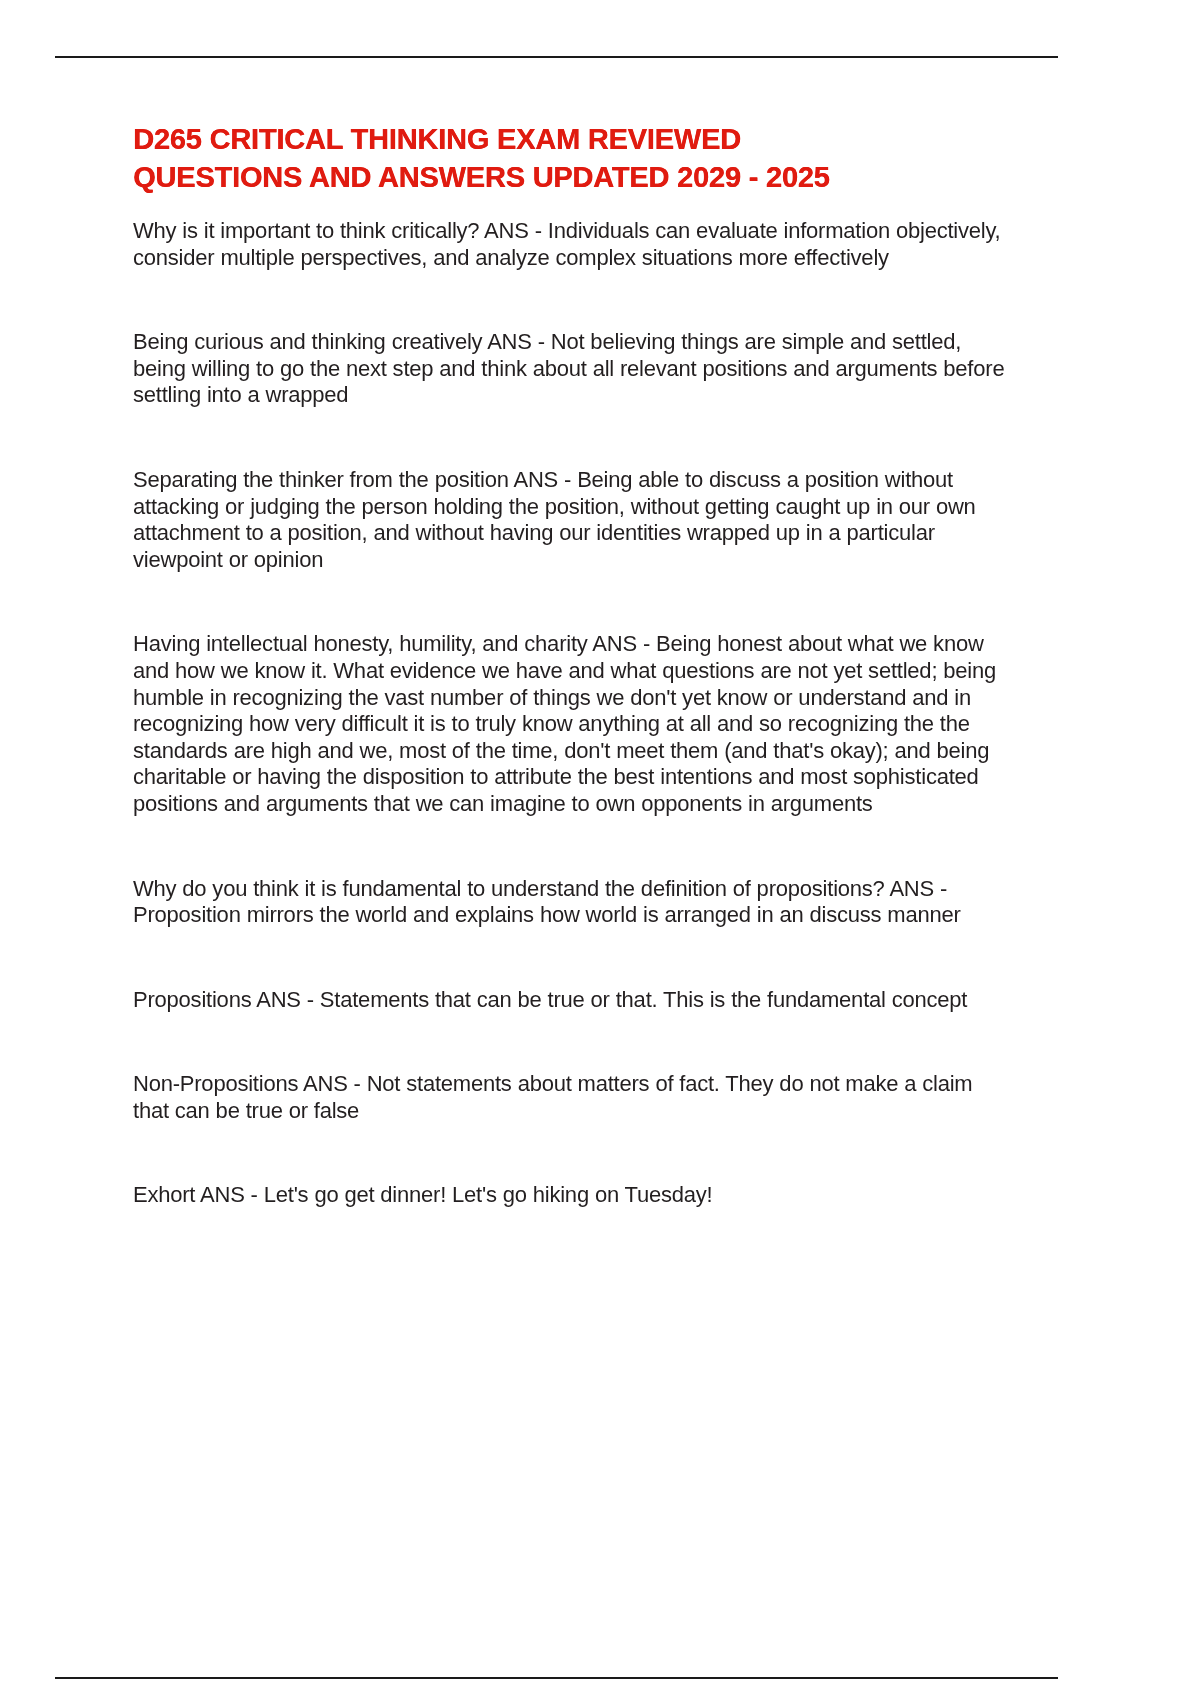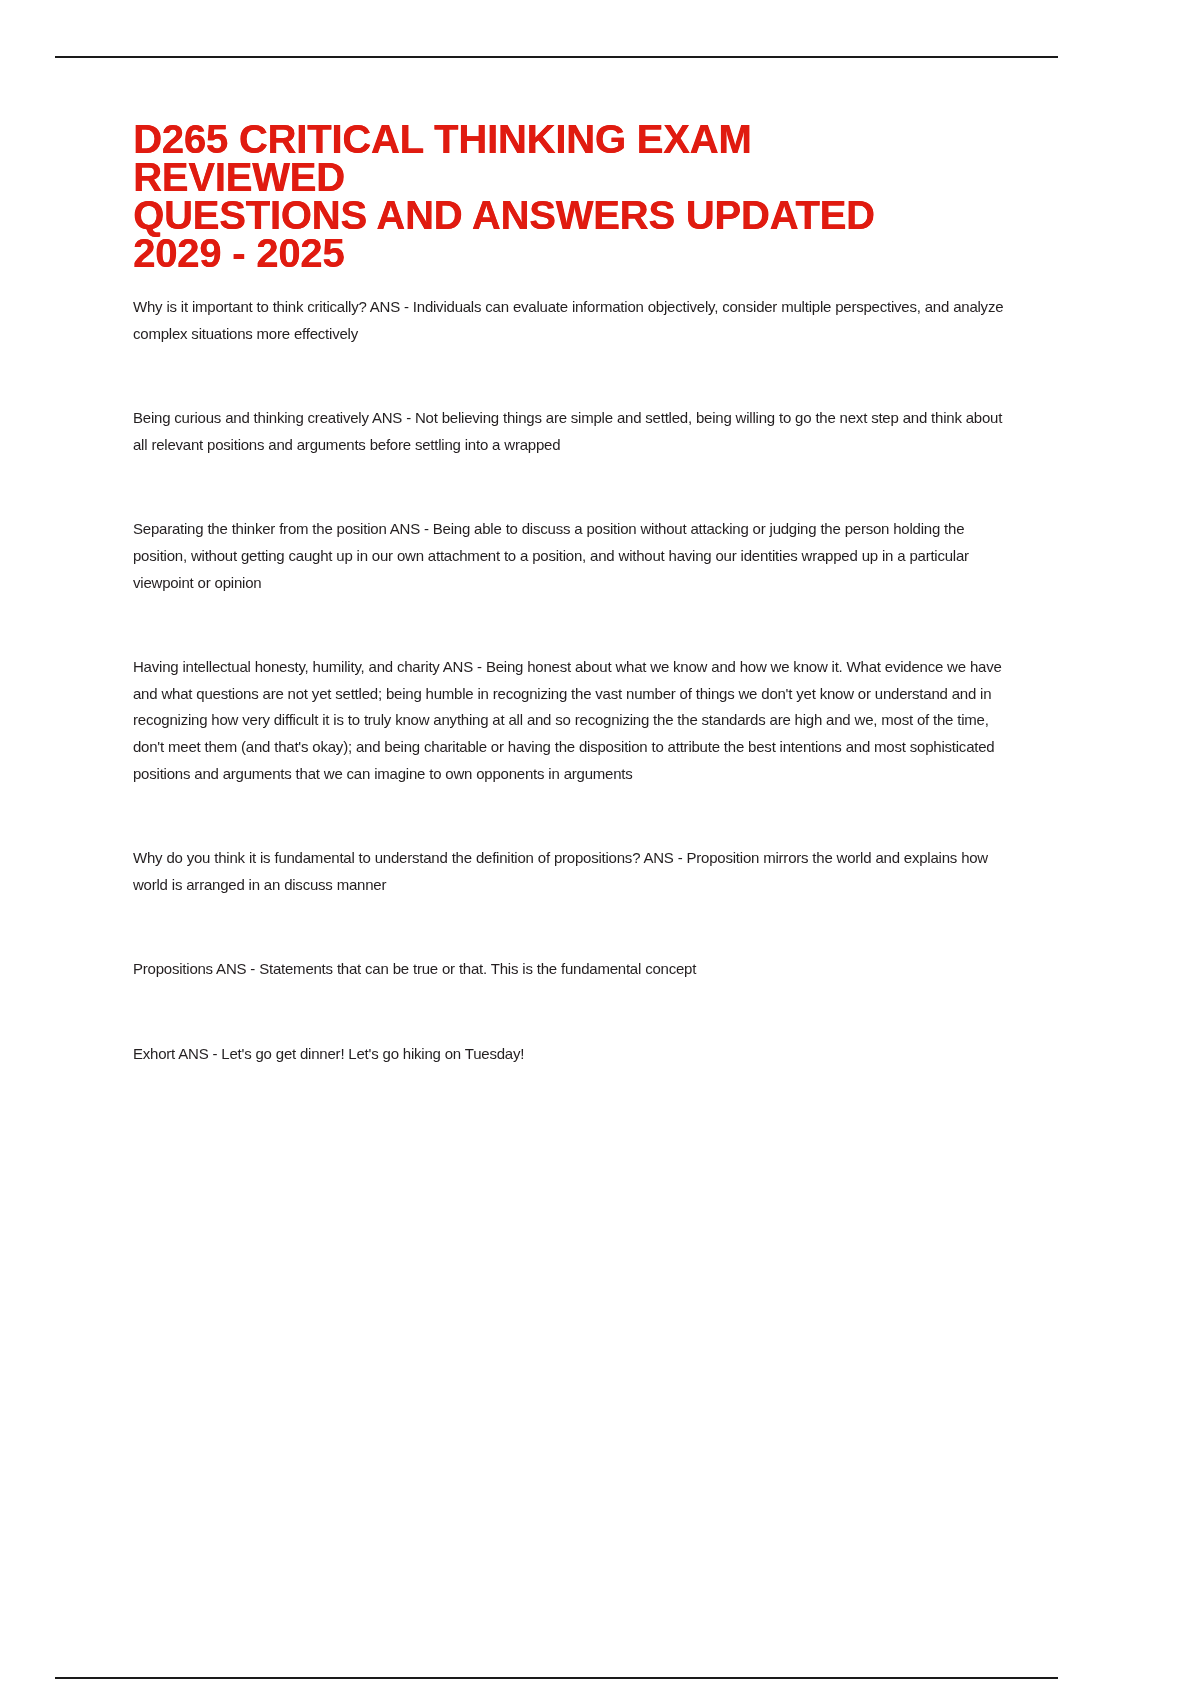--- a/index.html
+++ b/index.html
@@ -40,21 +40,21 @@
     position: absolute;
     left: 133px;
     top: 120px;
     width: 872px;
   }
 
   .doc-title {
     color: #e01b10;
     font-family: "Liberation Sans", sans-serif;
     font-weight: bold;
-    font-size: 40px;
+    font-size: 29px;
     line-height: 38px;
     letter-spacing: -0.2px;
     margin: 0 0 22px 0;
     width: 840px;
     text-shadow: 0.4px 0 0 #e01b10;
   }
 
   .qa-list {
     margin: 0;
     padding: 0;
@@ -64,21 +64,21 @@
   .qa-item {
     margin: 0 0 58px 0;
     padding: 0;
   }
   .qa-item:last-child { margin-bottom: 13px; }
 
   .qa-text {
     margin: 0;
     color: #231f20;
     font-family: "Liberation Sans", sans-serif;
-    font-size: 15px;
+    font-size: 22px;
     line-height: 26.6px;
     letter-spacing: -0.22px;
     text-align: left;
     word-spacing: 0.1px;
   }
 </style>
 </head>
 <body>
 
 <div class="page">
@@ -105,20 +105,23 @@
       <div class="qa-item">
         <p class="qa-text">Having intellectual honesty, humility, and charity  ANS -  Being honest about what we know and how we know it. What evidence we have and what questions are not yet settled; being humble in recognizing the vast number of things we don't yet know or understand and in recognizing how very difficult it is to truly know anything at all and so recognizing the the standards are high and we, most of the time, don't meet them (and that's okay); and being charitable or having the disposition to attribute the best intentions and most sophisticated positions and arguments that we can imagine to own opponents in arguments</p>
       </div>
       <div class="qa-item">
         <p class="qa-text">Why do you think it is fundamental to understand the definition of propositions?  ANS -  Proposition mirrors the world and explains how world is arranged in an discuss manner</p>
       </div>
       <div class="qa-item">
         <p class="qa-text">Propositions  ANS -  Statements that can be true or that. This is the fundamental concept</p>
       </div>
       <div class="qa-item">
+        <p class="qa-text">Non-Propositions  ANS -  Not statements about matters of fact. They do not make a claim that can be true or false</p>
+      </div>
+      <div class="qa-item">
         <p class="qa-text">Exhort  ANS -  Let's go get dinner! Let's go hiking on Tuesday!</p>
       </div>
     </div>
 
   </div>
 
   <div class="rule rule-bottom"></div>
 
 </div>
 

